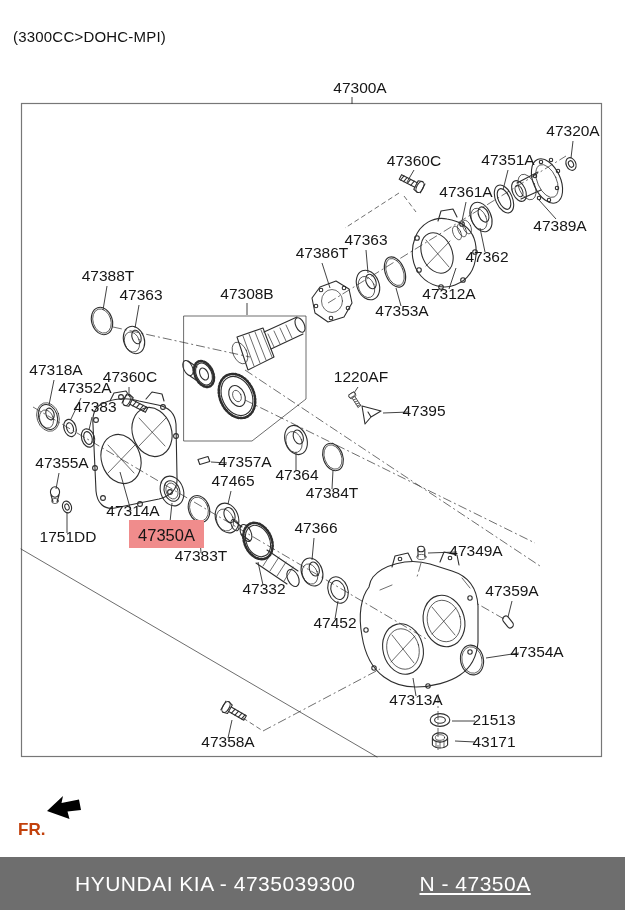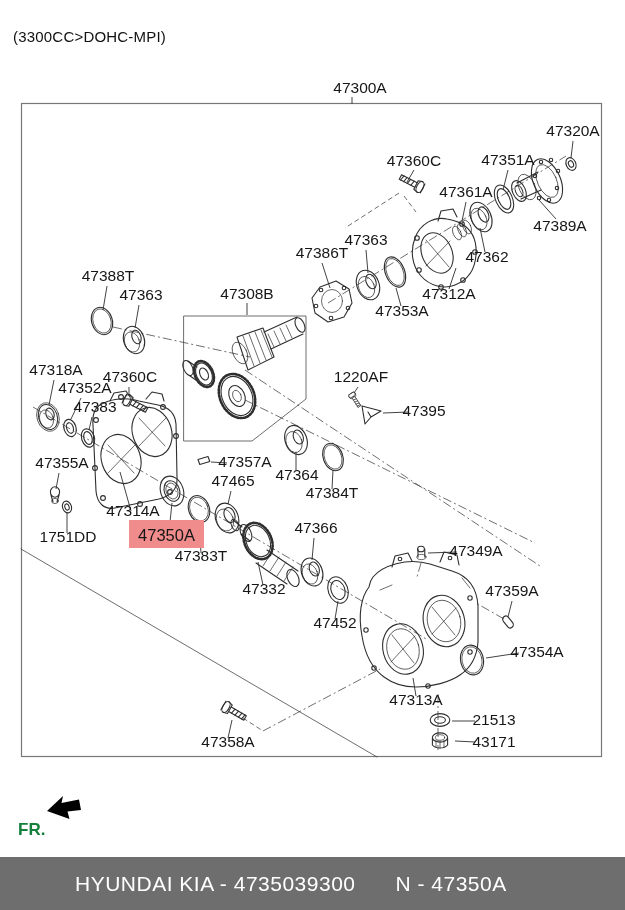--- a/index.html
+++ b/index.html
@@ -9,25 +9,25 @@
   svg.diagram{position:absolute;left:0;top:0;}
   .plabel{font-size:15.5px;fill:#161616;text-anchor:middle;font-family:"Liberation Sans",sans-serif;}
   .hl{font-size:16.5px;}
   .p{fill:none;stroke:#2e2e2e;stroke-width:1.1;stroke-linecap:round;stroke-linejoin:round;}
   .thin{stroke-width:.7;}
   .ld{fill:none;stroke:#2e2e2e;stroke-width:.9;}
   .cl{fill:none;stroke:#4a4a4a;stroke-width:.8;stroke-dasharray:9 3 2 3;}
   .dsh{fill:none;stroke:#4a4a4a;stroke-width:.8;stroke-dasharray:5 3;}
   .teeth{fill:none;stroke:#2e2e2e;stroke-width:2.6;stroke-dasharray:1.6 1.7;}
   .frame{fill:none;stroke:#777;stroke-width:1.2;}
-  .fr{position:absolute;left:18px;top:820px;font-weight:bold;font-size:17px;color:#15803d;}
+  .fr{position:absolute;left:18px;top:820px;font-weight:bold;font-size:17px;color:#c2410c;}
   .footer{position:absolute;left:0;bottom:0;width:625px;height:53px;display:flex;align-items:center;
           color:#fff;font-size:21px;letter-spacing:.5px;}
   .footer .l{margin-left:75px;}
-  .footer .r{margin-left:40px;}
+  .footer .r{margin-left:64px;text-decoration:underline;}
 </style>
 </head>
 <body>
 
 <div class="page">
   <div class="title">(3300CC&gt;DOHC-MPI)</div>
 
   <svg class="diagram" width="625" height="910" viewBox="0 0 625 910">
     <defs>
       <g id="bolt">

